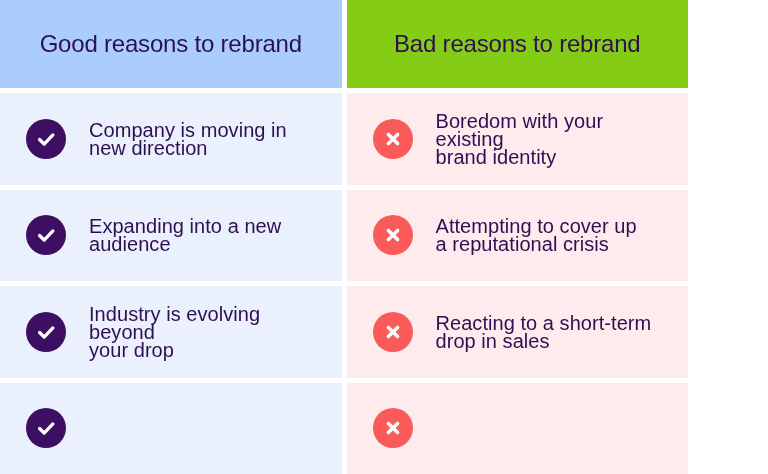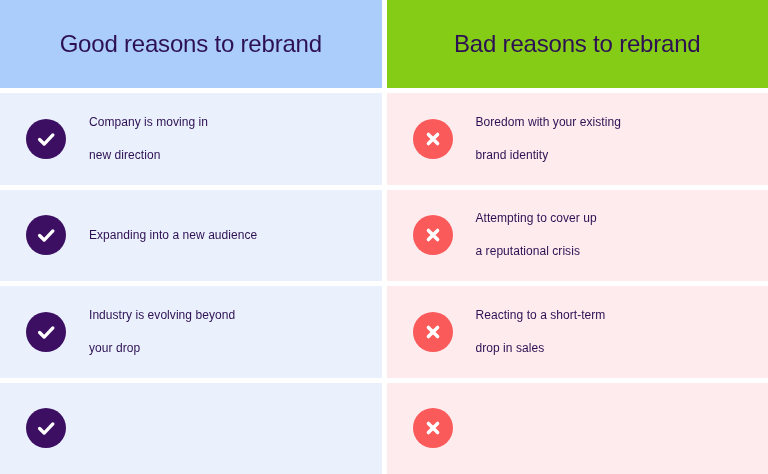--- a/index.html
+++ b/index.html
@@ -9,21 +9,21 @@
   }
   body {
     width: 768px;
     height: 474px;
     background: #ffffff;
     font-family: "Liberation Sans", "DejaVu Sans", sans-serif;
     overflow: hidden;
   }
 
   .comparison-table {
-    width: 768px;
+    width: 688px;
     height: 474px;
     display: flex;
     flex-direction: row;
     gap: 5px;
     box-sizing: border-box;
   }
 
   .column {
     flex: 1 1 0;
     display: flex;
@@ -85,22 +85,22 @@
     align-items: center;
     justify-content: center;
     margin-right: 23px;
   }
   .icon.check { background: #3c0f62; }
   .icon.cross { background: #fb5a5a; }
 
   .icon svg { display: block; }
 
   .row-text {
-    font-size: 12px;
-    line-height: 33px;
+    font-size: 20px;
+    line-height: 18px;
     color: #2d1053;
     letter-spacing: 0.05px;
     font-weight: 400;
     white-space: pre-line;
     padding-right: 12px;
   }
 </style>
 </head>
 <body>
 

